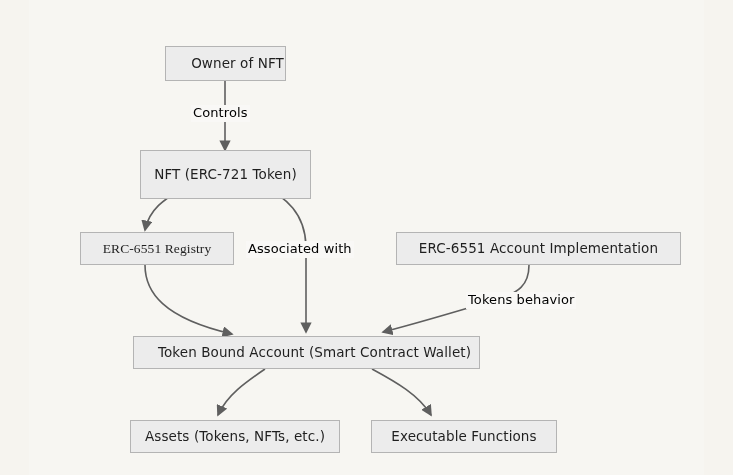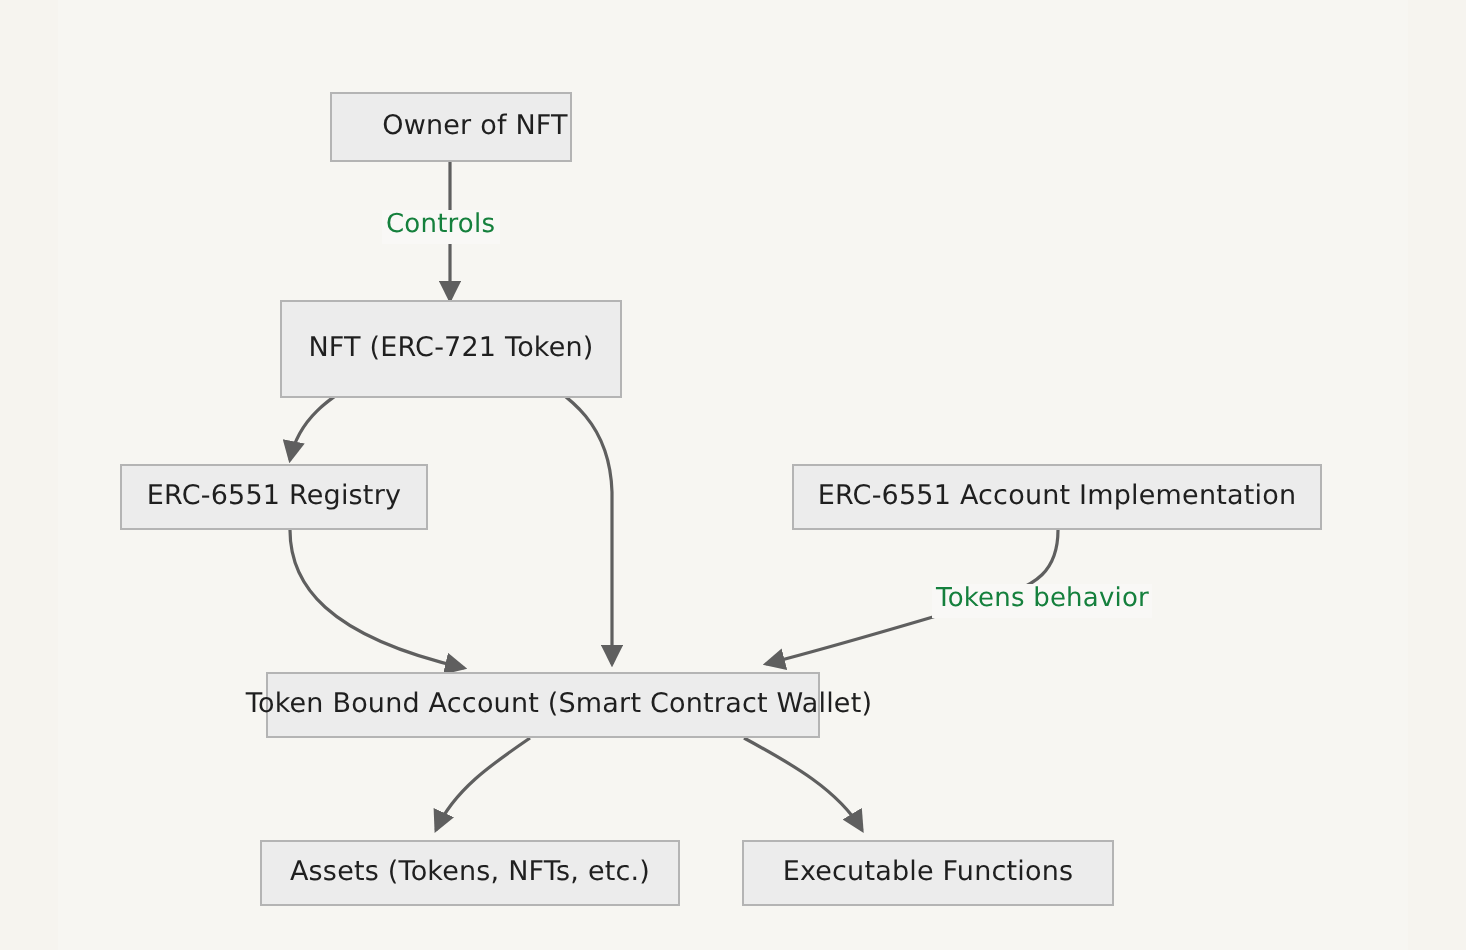--- a/index.html
+++ b/index.html
@@ -41,21 +41,21 @@
     justify-content: center;
     color: #1f1f1f;
     font-size: 13.5px;
     line-height: 1;
     white-space: nowrap;
     letter-spacing: 0.1px;
   }
   .edge-label {
     position: absolute;
     background: #f9f8f6;
-    color: #15803d;
+    color: #000000;
     font-size: 13px;
     line-height: 1.15;
     white-space: nowrap;
     padding: 1px 2px;
     letter-spacing: 0.1px;
   }
 </style>
 </head>
 <body>
 
@@ -85,37 +85,38 @@
   </svg>
 
   <div class="node" style="left:165px; top:46px; width:121px; height:35px;padding-left:24px;">
     <span>Owner of NFT</span>
   </div>
 
   <div class="node" style="left:140px; top:150px; width:171px; height:49px;">
     <span>NFT (ERC-721 Token)</span>
   </div>
 
-  <div class="node" style="left:60px; top:232px; width:154px; height:33px;">
+  <div class="node" style="left:80px; top:232px; width:154px; height:33px;font-family:Liberation Serif, serif;">
     <span>ERC-6551 Registry</span>
   </div>
 
-  <div class="node" style="left:396px; top:232px; width:265px; height:33px;">
+  <div class="node" style="left:396px; top:232px; width:285px; height:33px;">
     <span>ERC-6551 Account Implementation</span>
   </div>
 
-  <div class="node" style="left:133px; top:336px; width:277px; height:33px;padding-left:16px;">
+  <div class="node" style="left:133px; top:336px; width:347px; height:33px;padding-left:16px;">
     <span>Token Bound Account (Smart Contract Wallet)</span>
   </div>
 
   <div class="node" style="left:130px; top:420px; width:210px; height:33px;">
     <span>Assets (Tokens, NFTs, etc.)</span>
   </div>
 
   <div class="node" style="left:371px; top:420px; width:186px; height:33px;">
     <span>Executable Functions</span>
   </div>
 
   <div class="edge-label" style="left:191px; top:105px;">Controls</div>
 
+  <div class="edge-label" style="left:246px; top:241px;">Associated with</div>
 
   <div class="edge-label" style="left:466px; top:292px;">Tokens behavior</div>
 </div>
 
 </body></html>

